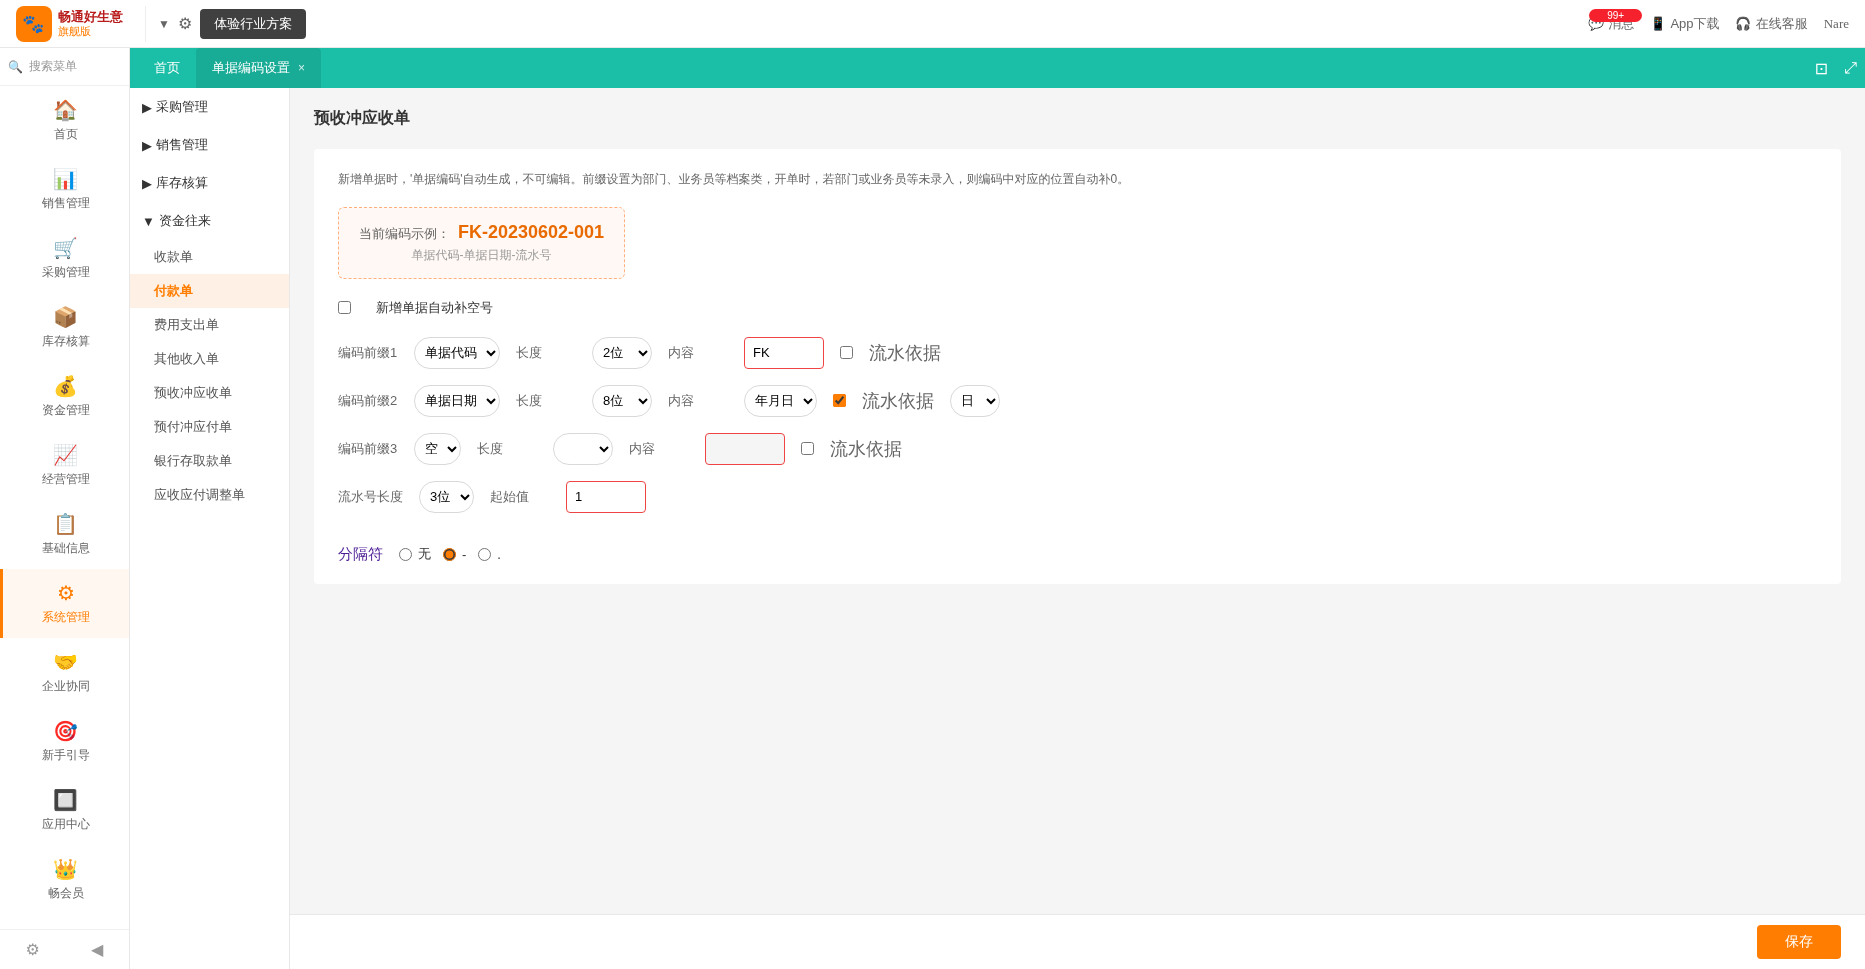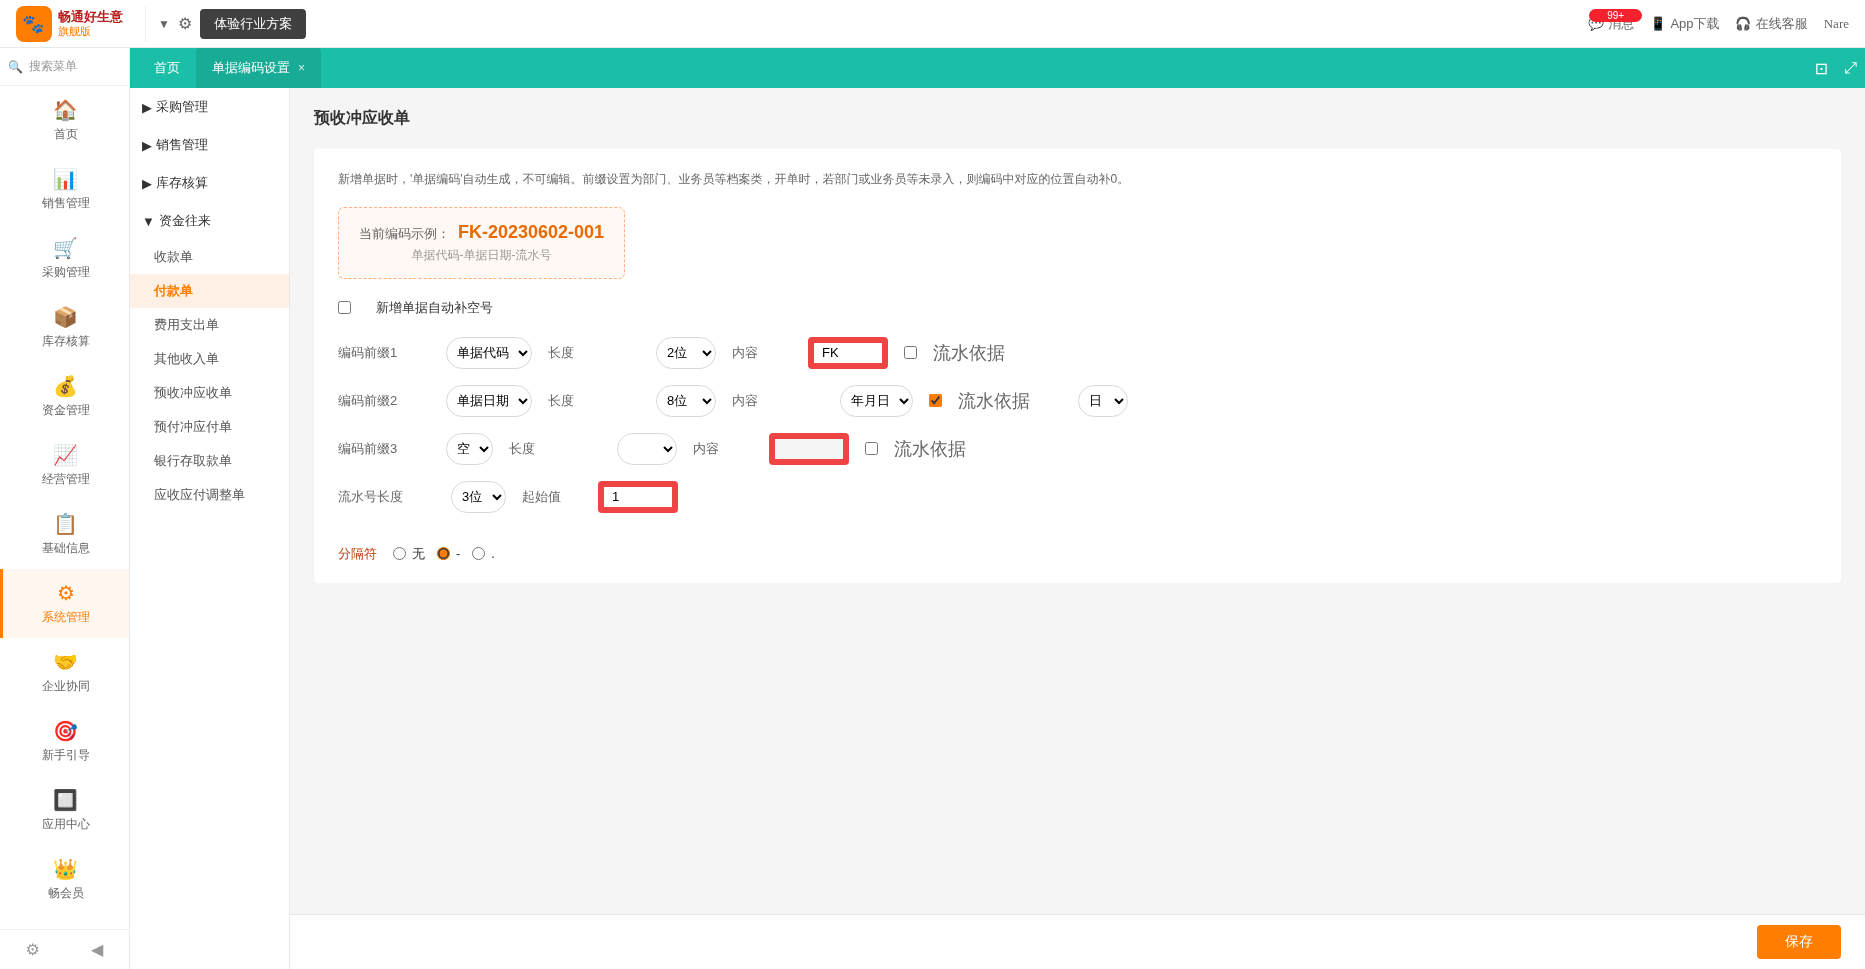--- a/index.html
+++ b/index.html
@@ -156,21 +156,21 @@
 
     
     .form-rows { display: flex; flex-direction: column; gap: 16px; }
     .form-row { display: flex; align-items: center; gap: 16px; flex-wrap: wrap; }
     .form-field-label { color: #666; font-size: 13px; min-width: 60px; }
     .checkbox-flow { accent-color: #ff7d00; }
     .flow-text { color: #666; font-size: 18px; }
 
     
     .separator-row { display: flex; align-items: center; gap: 16px; margin-top: 16px; }
-    .sep-label { color: #c2410c; font-size: 13px; }
+    .sep-label { color: #4c1d95; font-size: 15px; }
     .sep-radio-group { display: flex; align-items: center; gap: 12px; }
 
     
     .bottom-bar {
       background: #fff;
       border-top: 1px solid #e8e8e8;
       padding: 10px 24px;
       display: flex;
       justify-content: flex-end;
       align-items: center;
@@ -182,22 +182,22 @@
       border-radius: 4px;
       padding: 8px 28px;
       font-size: 14px;
       cursor: pointer;
     }
 
     
     .sidebar-bottom-icons { display: flex; justify-content: space-around; padding: 10px 0; }
     .sb-icon { color: #999; cursor: pointer; font-size: 16px; }
 
-    select { border: 1px solid #d9d9d9; border-radius: 16px; height: 32px; padding: 0 6px; font-size: 13px; background: #fff; cursor: pointer; margin-left: 32px; }
-    input[type=text] { border: 6px solid #ef4444; border-radius: 4px; height: 32px; padding: 0 8px; font-size: 13px; }
+    select { border: 1px solid #d9d9d9; border-radius: 16px; height: 32px; padding: 0 6px; font-size: 13px; background: #fff; cursor: pointer; }
+    input[type=text] { border: 1px solid #ef4444; border-radius: 4px; height: 32px; padding: 0 8px; font-size: 13px; }
     input[type=text]:disabled { background: #f5f5f5; color: #aaa; }
   </style>
 </head>
 <body>
 
 <div class="topbar">
   <div class="topbar-left">
     <div class="topbar-brand">
       <div class="logo-area">
         <div class="logo-icon">🐾</div>

